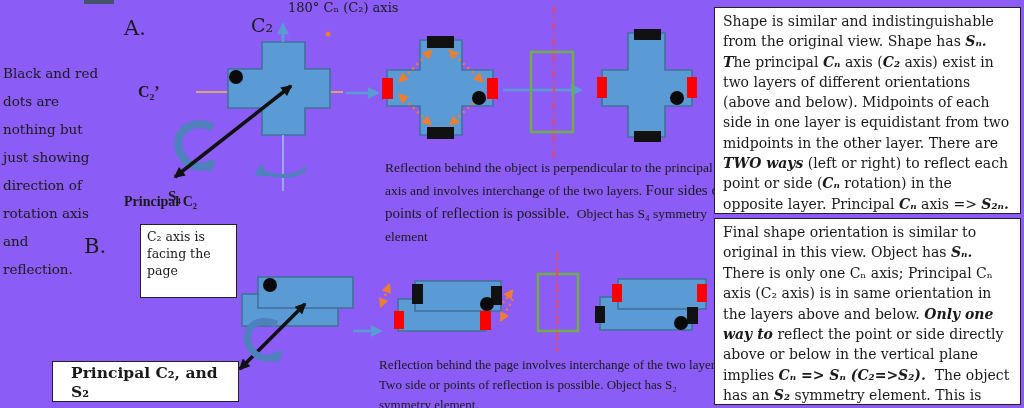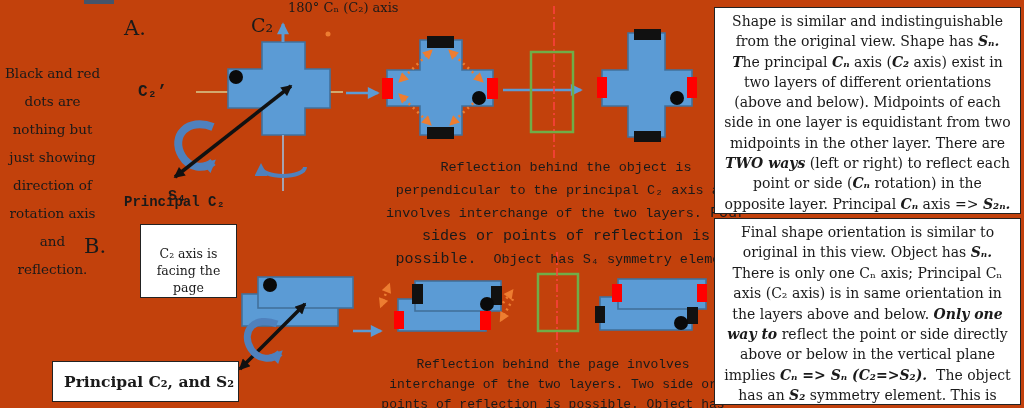--- a/index.html
+++ b/index.html
@@ -1,29 +1,29 @@
 <!DOCTYPE html>
 <html><head>
 <meta charset="utf-8">
 <style>
   html,body{margin:0;padding:0;background:#fff;}
-  #stage{position:relative;width:1024px;height:408px;background:#c2410c;overflow:hidden;
-         font-family:"DejaVu Serif", serif;text-align:center;}
+  #stage{position:relative;width:1024px;height:408px;background:#8b5cf6;overflow:hidden;
+         font-family:"DejaVu Serif", serif;}
   .lbl{position:absolute;color:#1a1a1a;white-space:pre-wrap;}
   .serif{font-family:"DejaVu Serif", serif;}
-  .sans{font-family:Liberation Mono, monospace;}
+  .sans{font-family:Liberation Serif, serif;}
   .b{font-weight:bold;font-style:italic;}
   .lg{font-size:15px;}
   .wavy{text-decoration:underline;text-decoration-style:wavy;text-decoration-color:#e03030;text-decoration-thickness:1px;}
   svg{position:absolute;left:0;top:0;}
   .box{position:absolute;border:1.6px solid #222;background:#fff;box-sizing:border-box;}
   #right-box-1{left:714px;top:7px;width:307px;height:207px;padding:3px 8px;font-size:14px;line-height:20.3px;}
   #right-box-2{left:714px;top:218px;width:307px;height:187px;padding:3px 8px;font-size:14px;line-height:20.4px;}
-  #b-note-box{left:140px;top:224px;width:97px;height:74px;padding:20px 6px;font-size:12.5px;line-height:17px;border-width:1.2px;}
-  #principal-box{left:52px;top:361px;width:187px;height:41px;display:flex;align-items:center;padding-left:11px;
+  #b-note-box{left:140px;top:224px;width:97px;height:74px;padding:3px 6px;font-size:12.5px;line-height:17px;border-width:1.2px;}
+  #principal-box{left:52px;top:361px;width:187px;height:41px;display:flex;align-items:center;padding-left:18px;
                  font-weight:bold;font-size:15.5px;border-width:1.6px;}
   #left-note{left:3px;top:59px;width:99px;font-size:13.5px;line-height:28px;}
   #label-a{left:124px;top:16px;font-size:21px;}
   #label-b{left:84px;top:234px;font-size:21px;}
   #top-axis-label{left:288px;top:0px;font-size:13px;}
   #c2-top-label{left:251px;top:14px;font-size:19px;}
   #c2-prime-label{left:138px;top:83px;font-size:16px;font-weight:bold;}
   #principal-c2-label{left:124px;top:151px;font-size:14px;font-weight:bold;margin-top:43px;}
   #s4-label{left:168px;top:188px;font-size:15px;font-weight:bold;}
   #caption-a{left:385px;top:156px;width:362px;font-size:13.5px;line-height:23px;}

